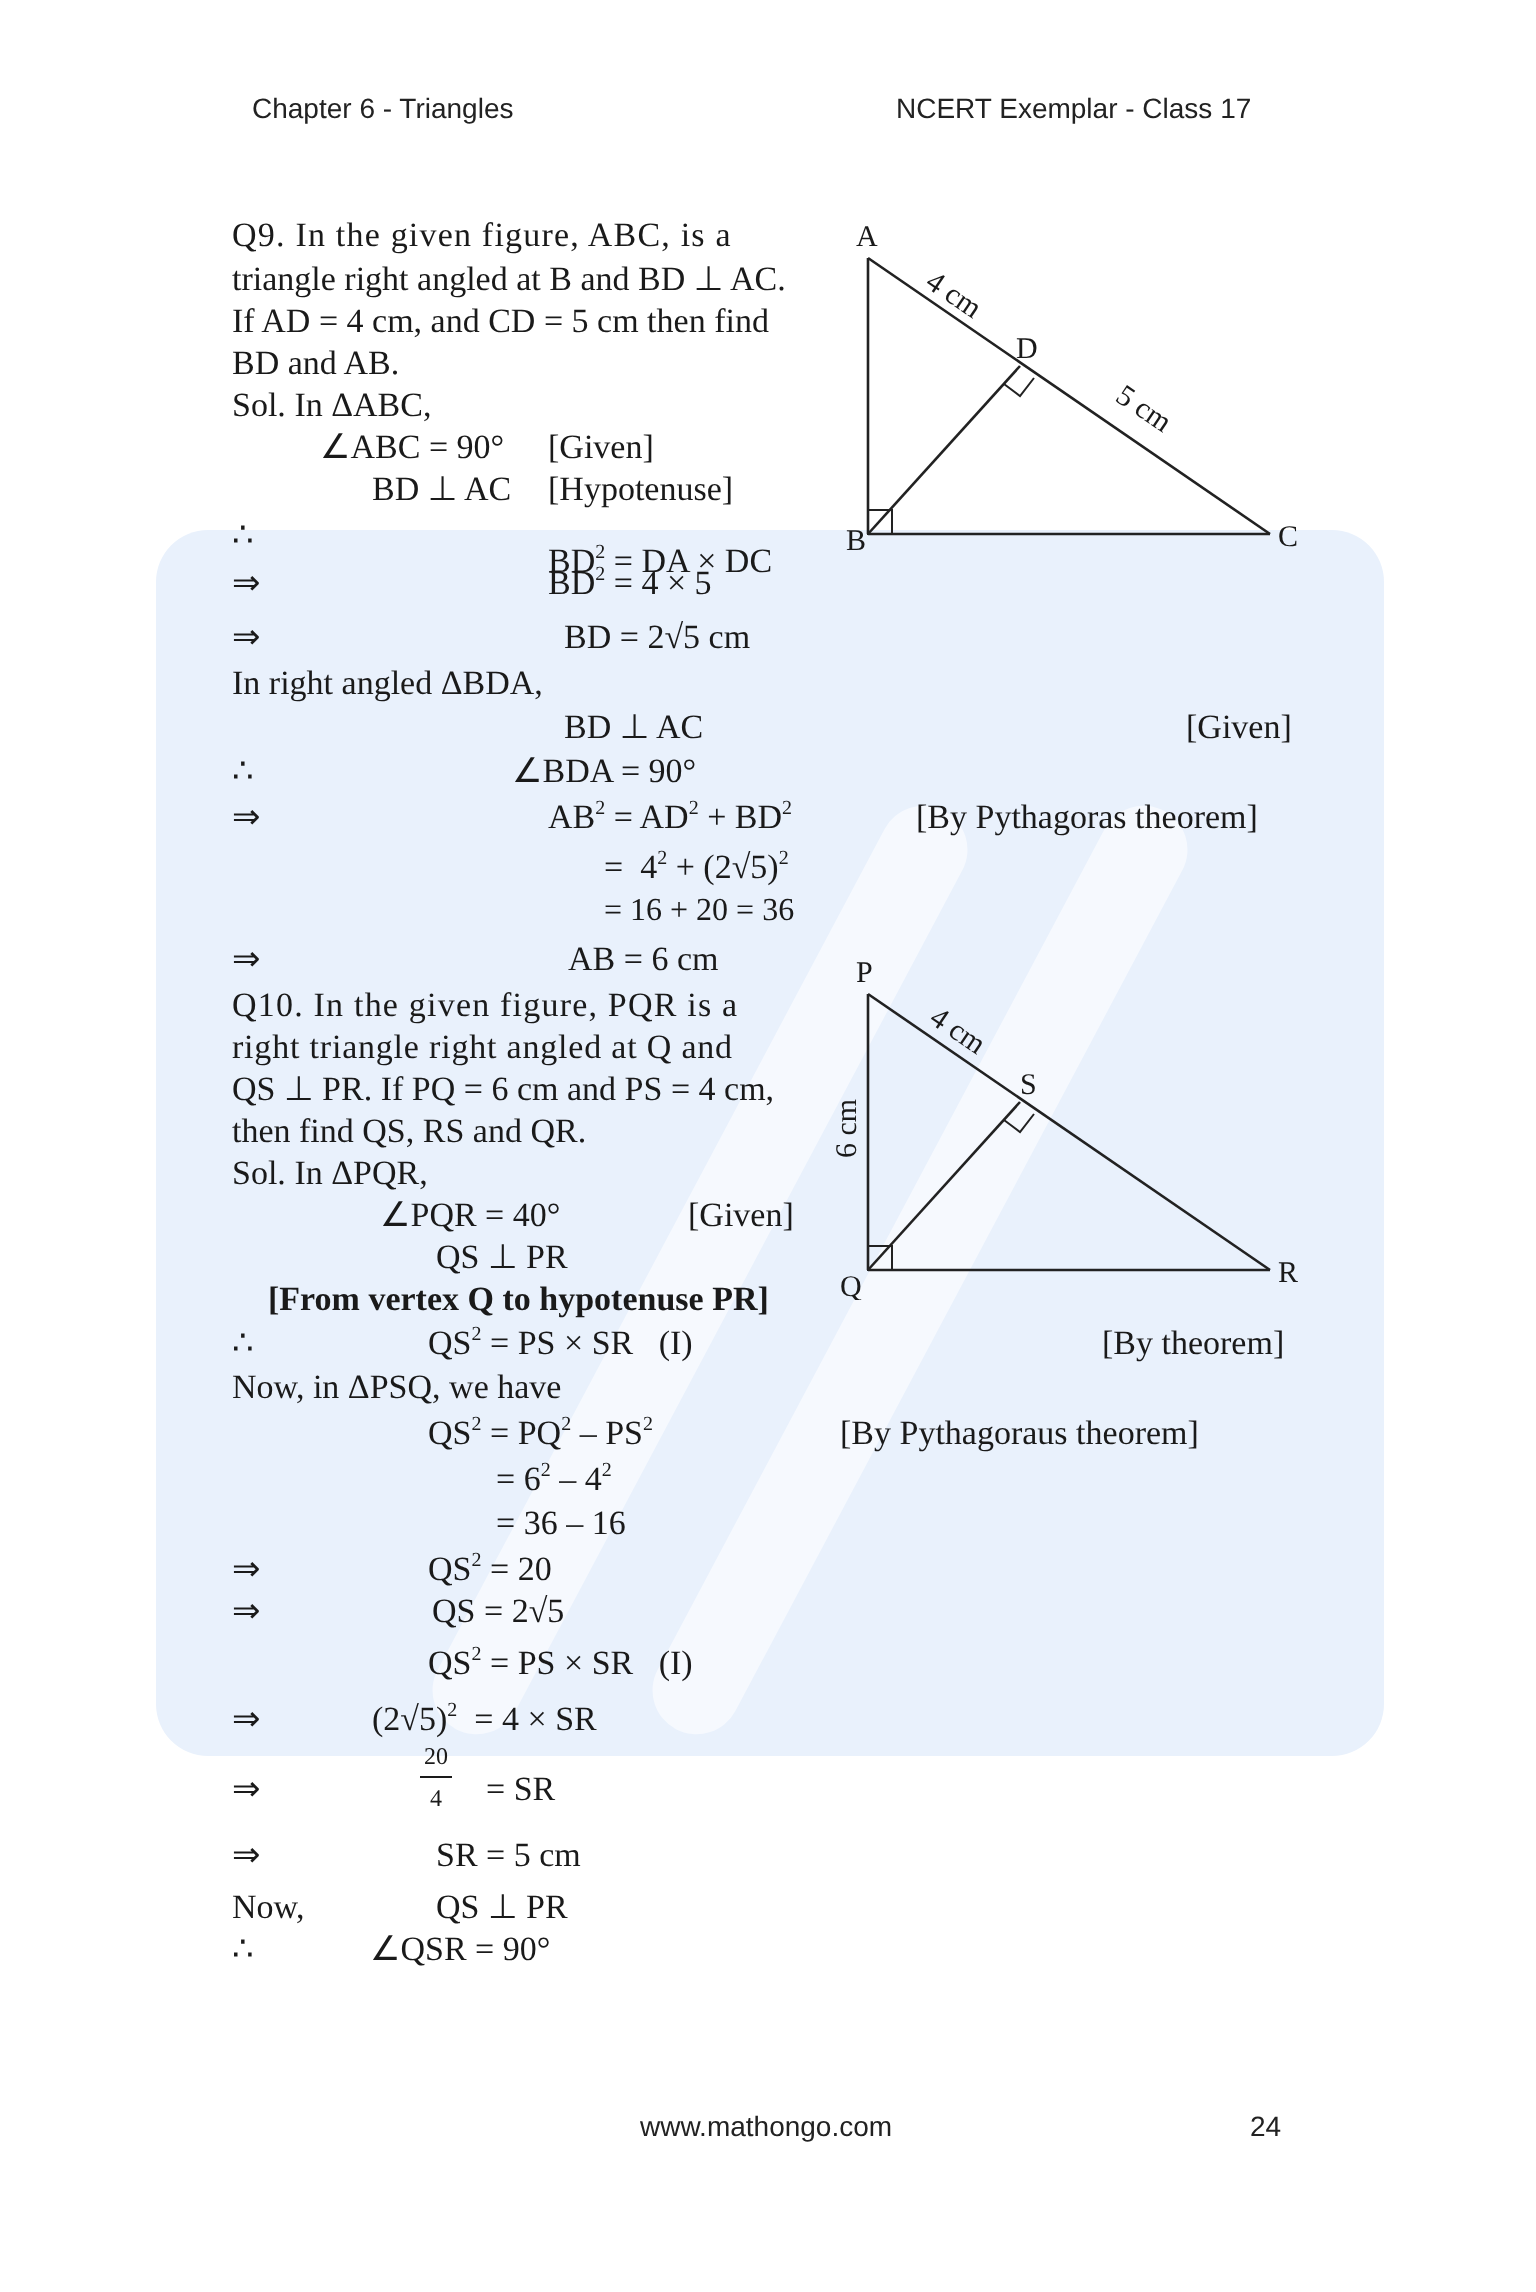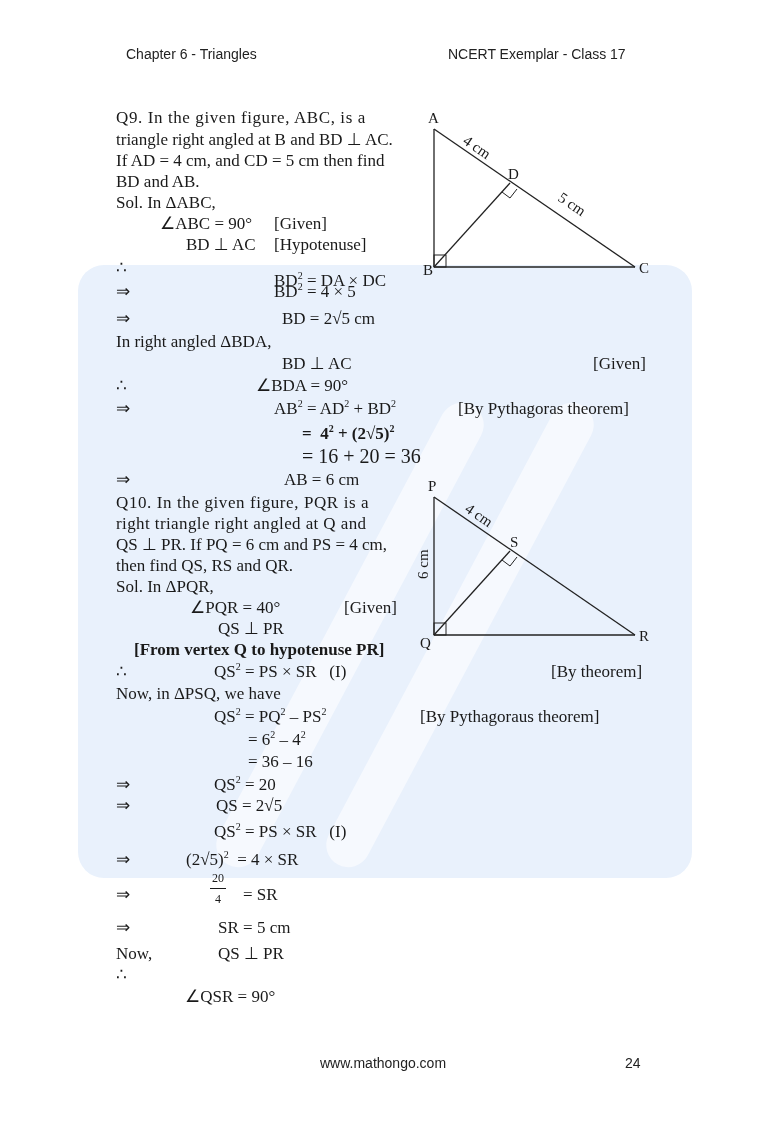--- a/index.html
+++ b/index.html
@@ -45,22 +45,22 @@
 <div class="ln" style="left:116px;top:309px;">⇒</div>
 <div class="ln" style="left:282px;top:309px;">BD = 2√5 cm</div>
 <div class="ln" style="left:116px;top:332px;">In right angled ΔBDA,</div>
 <div class="ln" style="left:282px;top:354px;">BD ⊥ AC</div>
 <div class="ln" style="left:593px;top:354px;">[Given]</div>
 <div class="ln" style="left:116px;top:376px;">∴</div>
 <div class="ln" style="left:256px;top:376px;">∠BDA = 90°</div>
 <div class="ln" style="left:116px;top:399px;">⇒</div>
 <div class="ln" style="left:274px;top:399px;">AB<sup>2</sup> = AD<sup>2</sup> + BD<sup>2</sup></div>
 <div class="ln" style="left:458px;top:399px;">[By Pythagoras theorem]</div>
-<div class="ln" style="left:302px;top:424px;font-weight:bold;">=&nbsp; 4<sup>2</sup> + (2√5)<sup>2</sup></div>
-<div class="ln" style="left:302px;top:446px;font-size:20px;">= 16 + 20 = 36</div>
+<div class="ln" style="left:302px;top:424px;">=&nbsp; 4<sup>2</sup> + (2√5)<sup>2</sup></div>
+<div class="ln" style="left:302px;top:446px;font-size:16px;">= 16 + 20 = 36</div>
 <div class="ln" style="left:116px;top:470px;">⇒</div>
 <div class="ln" style="left:284px;top:470px;">AB = 6 cm</div>
 
 <svg style="left:420px;top:105px;" width="250" height="180" viewBox="0 0 250 180">
   <line x1="14" y1="24" x2="14" y2="162" stroke="#222" stroke-width="1.3"></line>
   <line x1="14" y1="162" x2="215" y2="162" stroke="#222" stroke-width="1.3"></line>
   <line x1="14" y1="24" x2="215" y2="162" stroke="#222" stroke-width="1.3"></line>
   <line x1="14" y1="162" x2="90" y2="78" stroke="#222" stroke-width="1.3"></line>
   <rect x="14" y="150" width="12" height="12" fill="none" stroke="#222" stroke-width="1"></rect>
   <polyline points="82,87 90,93 97,84" fill="none" stroke="#222" stroke-width="1"></polyline>
@@ -101,21 +101,21 @@
 <div class="frac" style="left:210px;top:868px;">
   <div class="num">20</div>
   <div class="den">4</div>
 </div>
 <div class="ln" style="left:243px;top:885px;">= SR</div>
 <div class="ln" style="left:116px;top:918px;">⇒</div>
 <div class="ln" style="left:218px;top:918px;">SR = 5 cm</div>
 <div class="ln" style="left:116px;top:944px;">Now,</div>
 <div class="ln" style="left:218px;top:944px;">QS ⊥ PR</div>
 <div class="ln" style="left:116px;top:965px;">∴</div>
-<div class="ln" style="left:185px;top:965px;margin-top:22px;">∠QSR = 90°</div>
+<div class="ln" style="left:185px;top:965px;">∠QSR = 90°</div>
 
 <svg style="left:410px;top:475px;" width="260" height="175" viewBox="0 0 260 175">
   <line x1="24" y1="22" x2="24" y2="160" stroke="#222" stroke-width="1.3"></line>
   <line x1="24" y1="160" x2="225" y2="160" stroke="#222" stroke-width="1.3"></line>
   <line x1="24" y1="22" x2="225" y2="160" stroke="#222" stroke-width="1.3"></line>
   <line x1="24" y1="160" x2="100" y2="76" stroke="#222" stroke-width="1.3"></line>
   <rect x="24" y="148" width="12" height="12" fill="none" stroke="#222" stroke-width="1"></rect>
   <polyline points="92,85 100,91 107,82" fill="none" stroke="#222" stroke-width="1"></polyline>
   <text x="18" y="16">P</text>
   <text x="10" y="173">Q</text>

